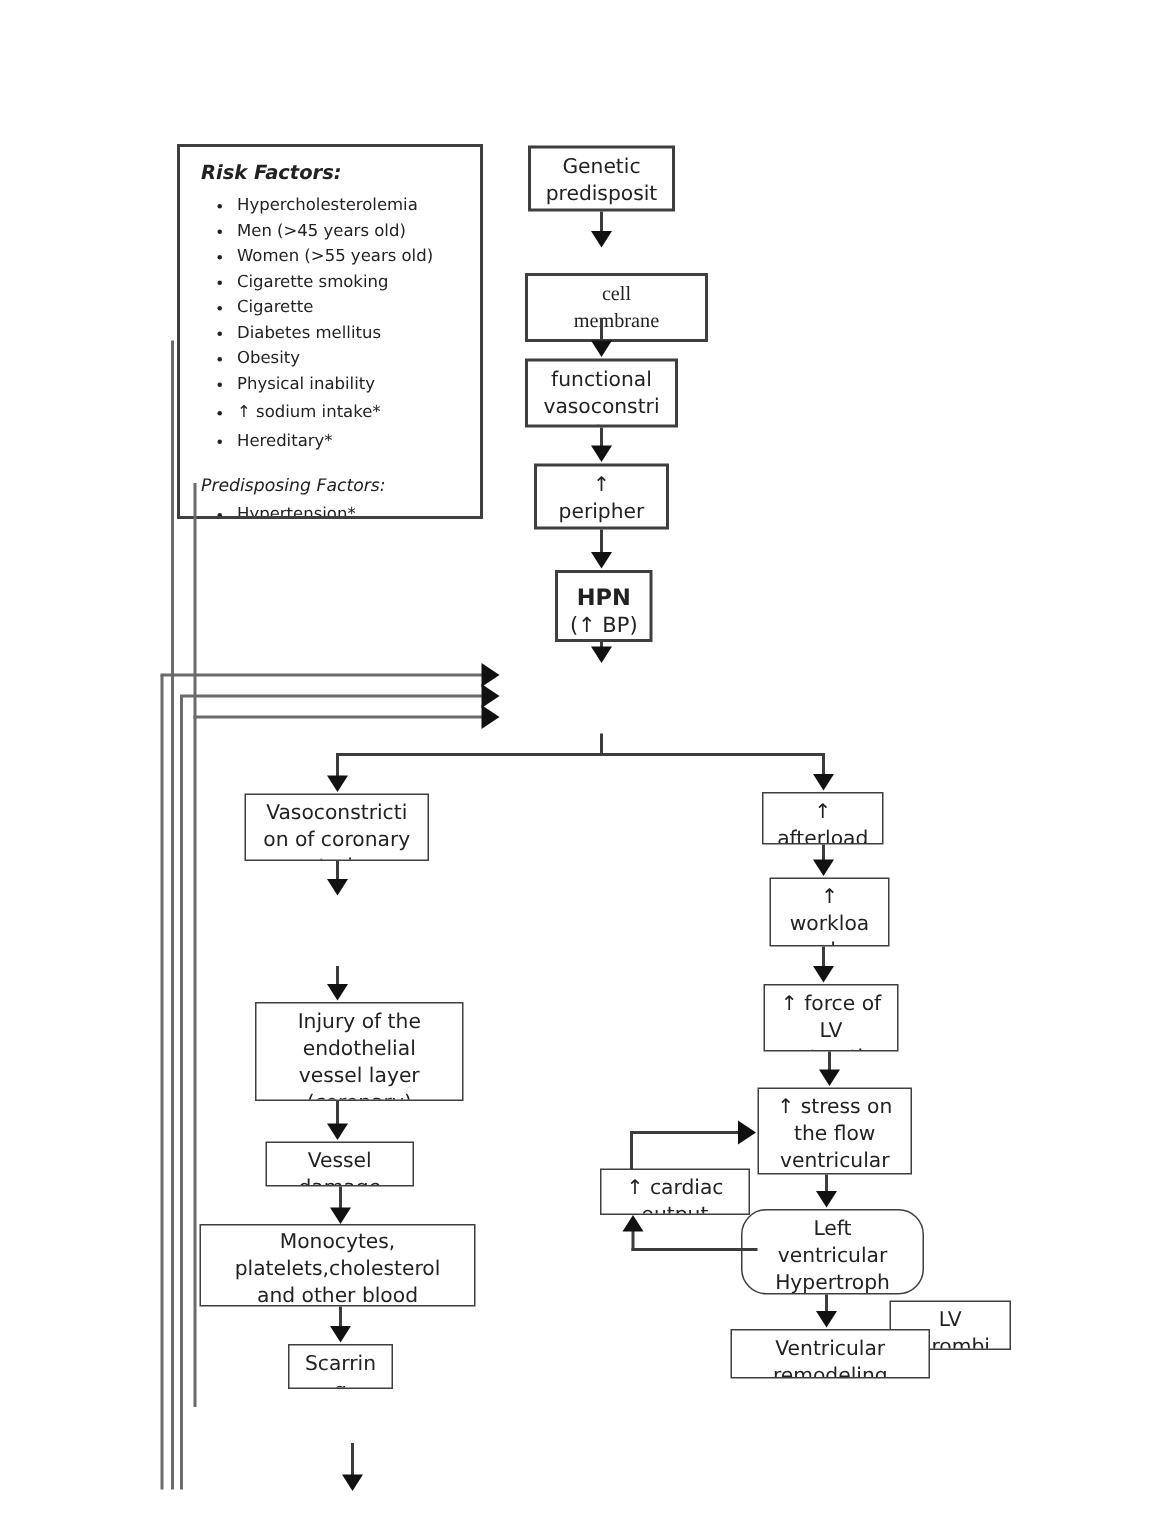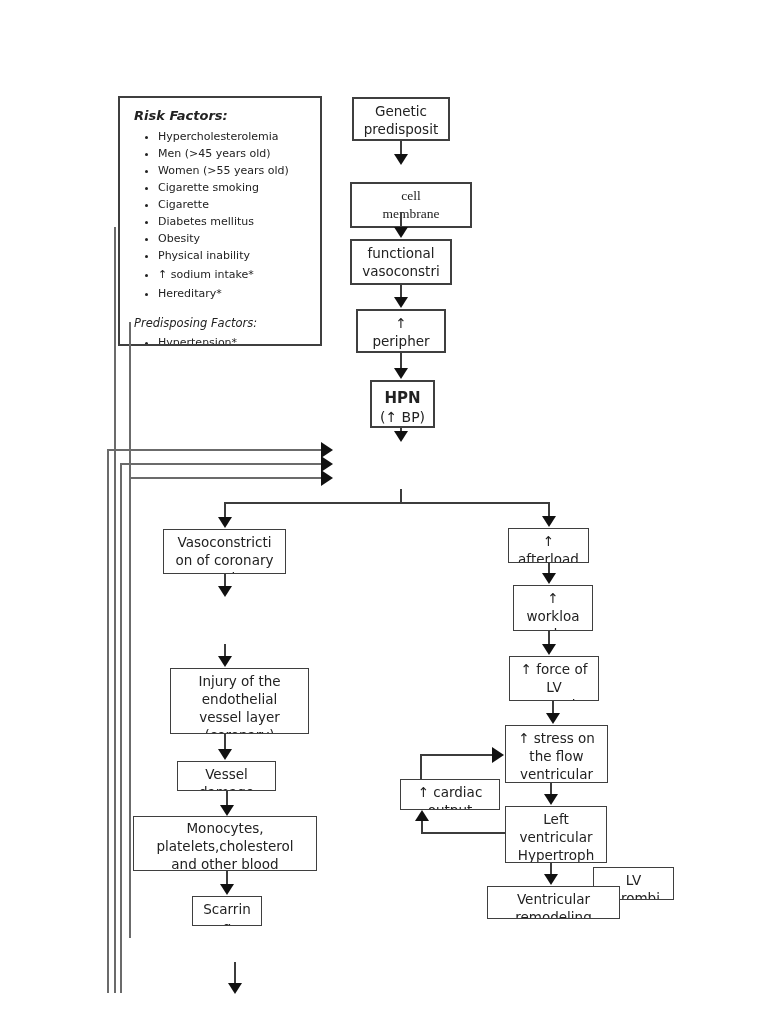--- a/index.html
+++ b/index.html
@@ -106,21 +106,21 @@
 workloa
 d</div>
   <div class="box thin" style="left:509px;top:656px;width:90px;height:45px;">↑ force of
 LV
 contraction</div>
   <div class="box thin" style="left:505px;top:725px;width:103px;height:58px;">↑ stress on
 the flow
 ventricular</div>
   <div class="box thin" style="left:372px;top:779px;width:100px;height:31px;margin-left:28px;">↑ cardiac
 output</div>
-  <div class="box thin" style="left:505px;top:806px;width:102px;height:57px;">Left
+  <div class="box thin" style="left:494px;top:806px;width:122px;height:57px;border-radius:17px;">Left
 ventricular
 Hypertroph</div>
   <div class="box thin" style="left:593px;top:867px;width:81px;height:33px;">LV
 thrombi</div>
   <div class="box thin" style="left:487px;top:886px;width:133px;height:33px;">Ventricular
 remodeling</div>
 
   <div class="vl" style="left:400px;top:141px;height:14px;"></div>
   <div class="ah ah-down" style="left:394px;top:154px;"></div>
 

